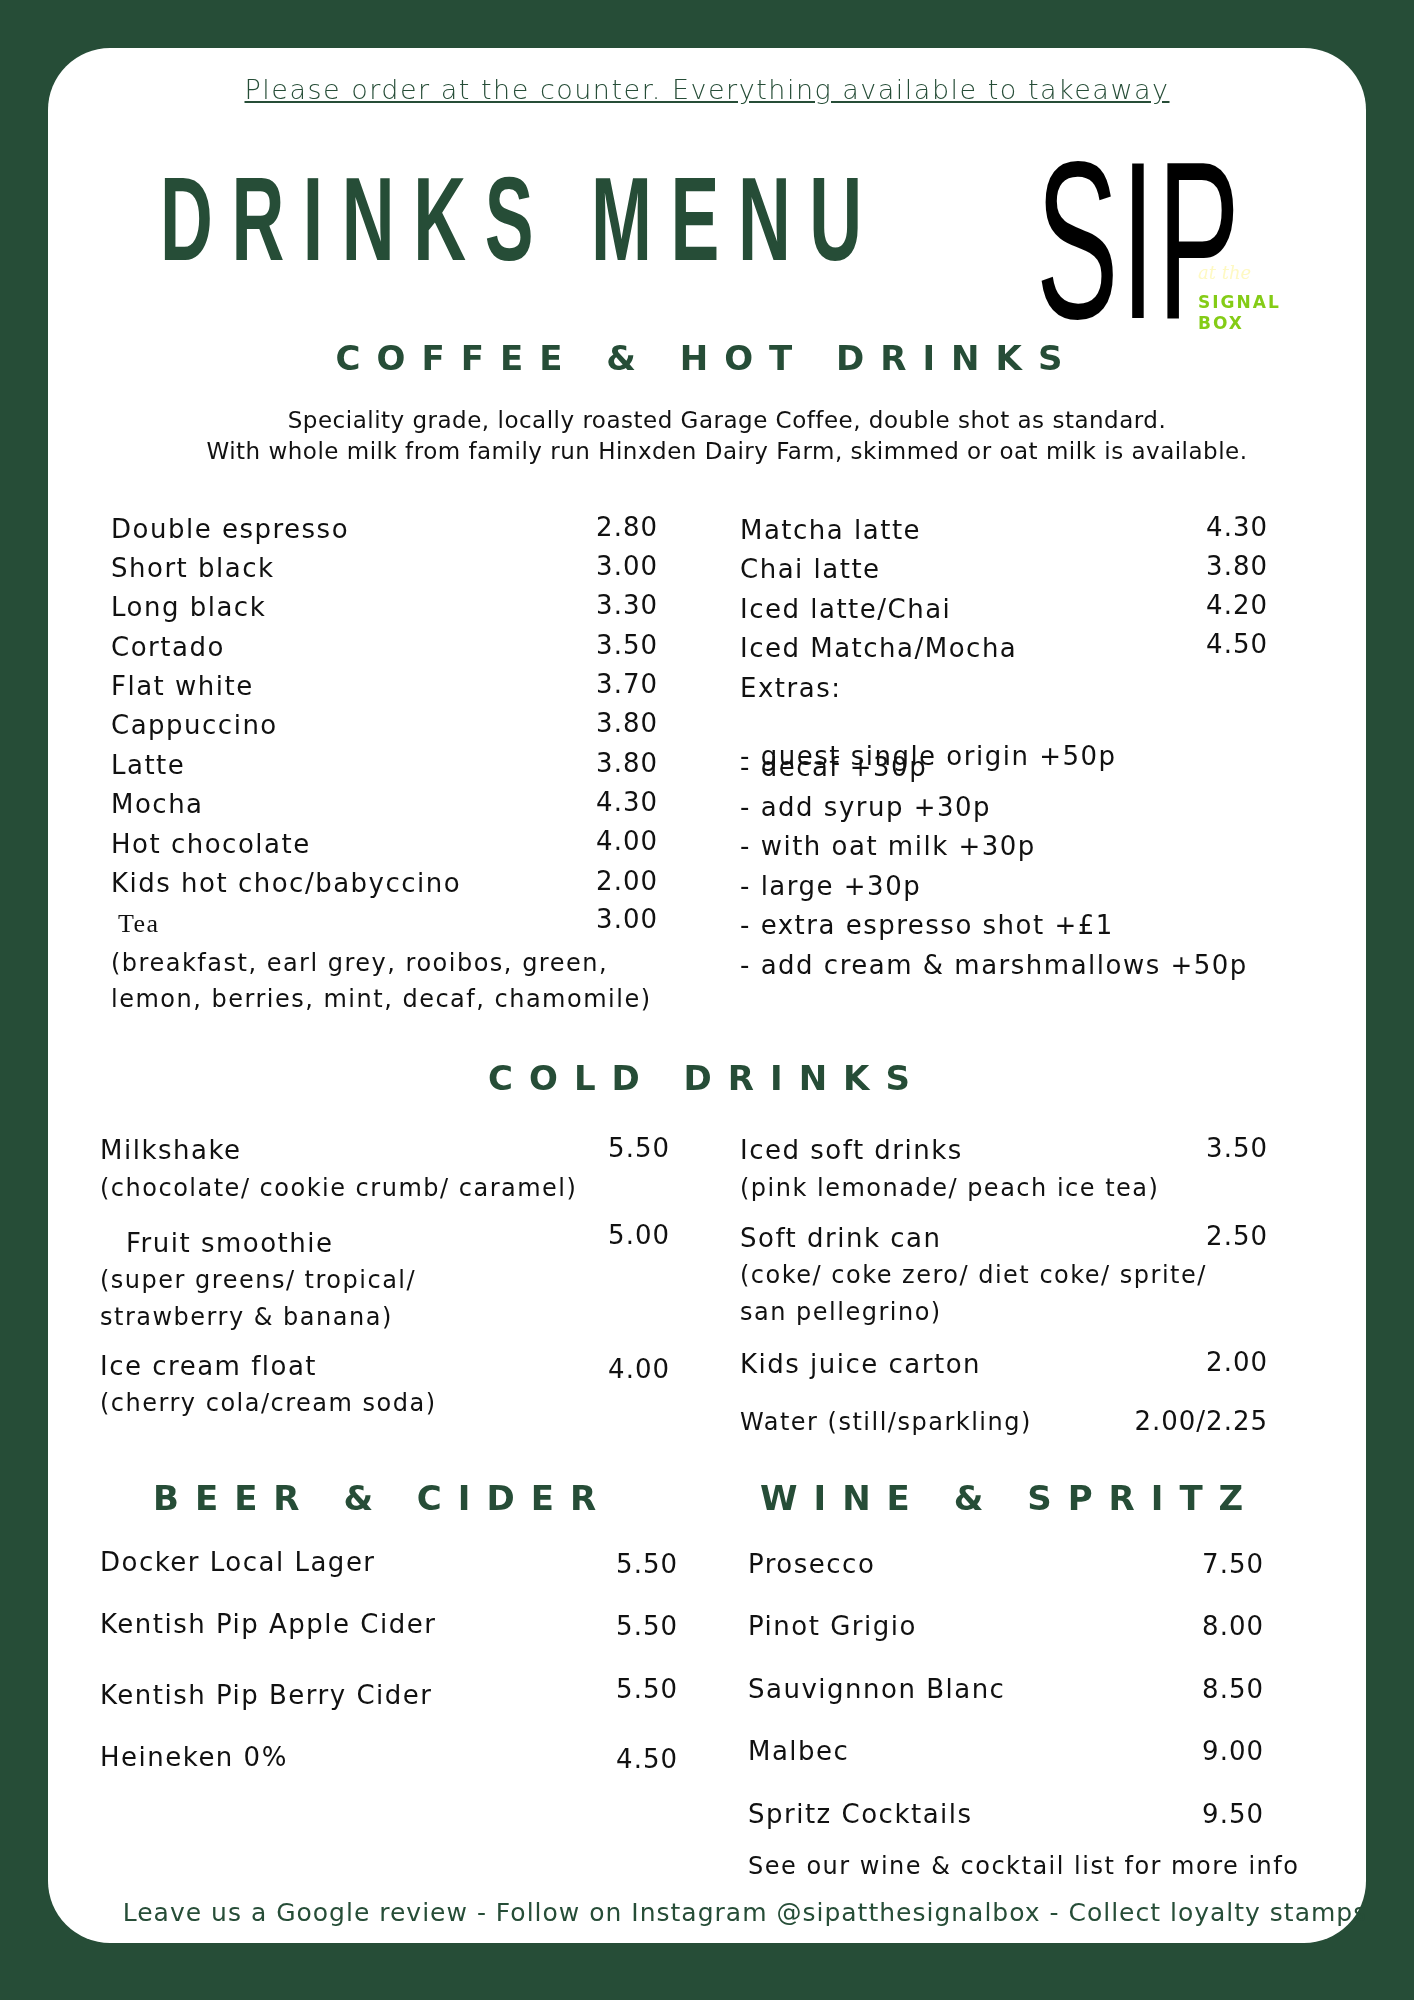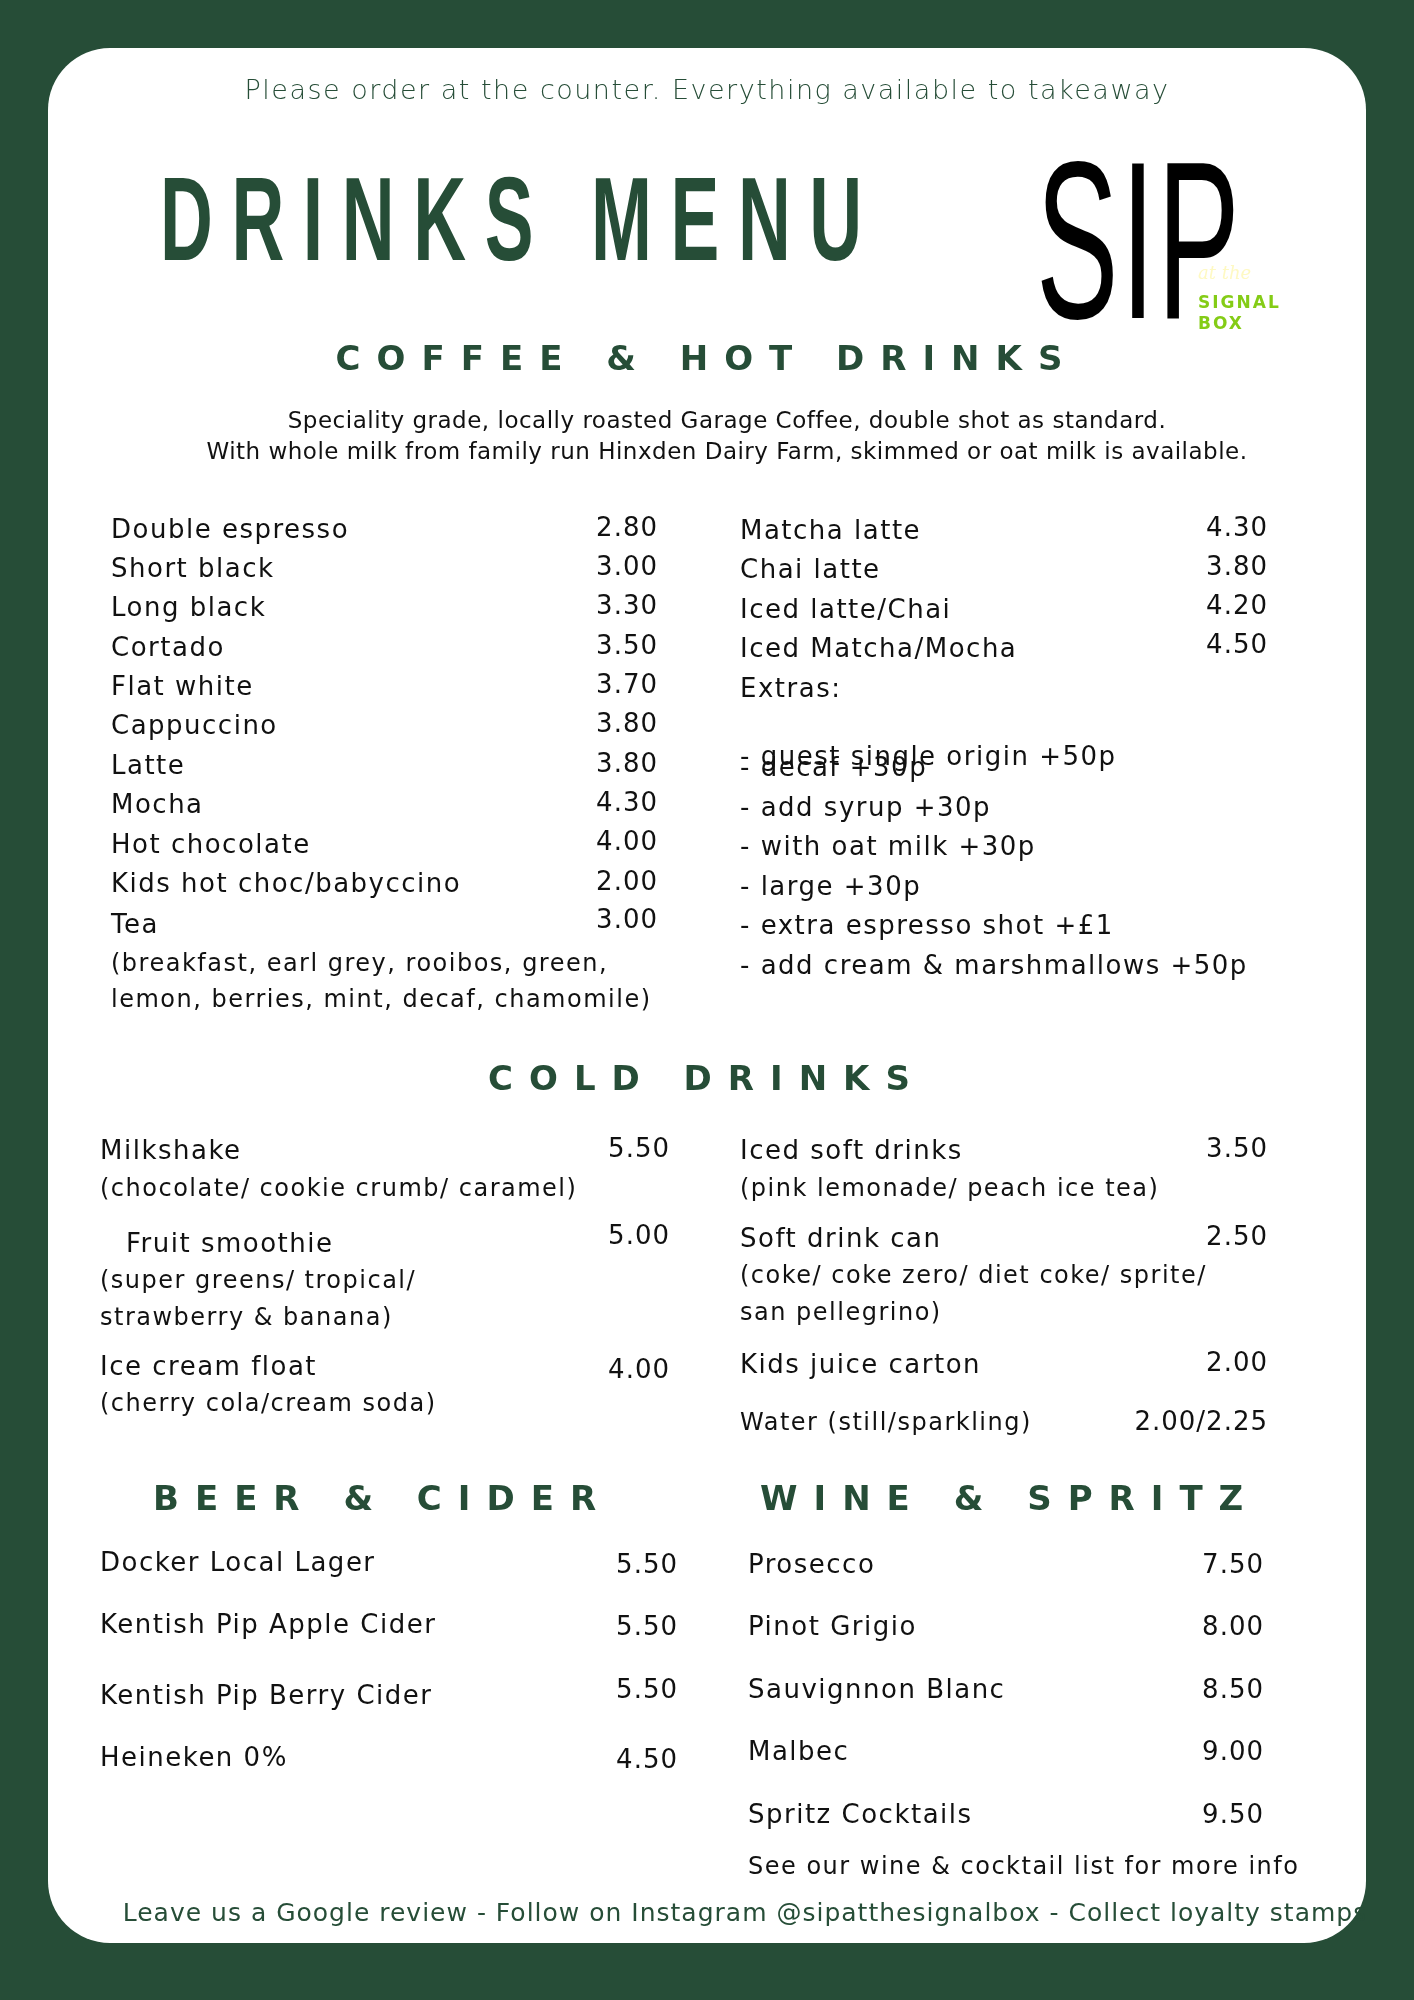--- a/index.html
+++ b/index.html
@@ -13,21 +13,21 @@
   .card {
     position:absolute; left:48px; top:48px;
     width:1318px; height:1895px;
     background:#ffffff;
     border-radius:62px;
   }
   .abs { position:absolute; white-space:nowrap; }
   .green { color:#264d37; }
   .tagline {
     left:0; width:1414px; top:74px; text-align:center;
-    font-size:27px; letter-spacing:1.5px; font-weight:300;
+    font-size:27px; letter-spacing:1.5px; font-weight:300;text-decoration:underline;
   }
   .title {
     left:160px; top:160px;
     font-family:"Liberation Sans Narrow","Liberation Sans", sans-serif;
     font-size:118px; font-weight:bold; letter-spacing:30px;
     transform:scaleX(0.62); transform-origin:left top;
     line-height:1;
   }
   .logo-sip {
     left:1036px; top:128px;
@@ -94,21 +94,21 @@
   <div class="row" style="left:111px;top:710px;">Cappuccino</div>
   <div class="price" style="left:560px;width:98px;top:708px;">3.80</div>
   <div class="row" style="left:111px;top:750px;">Latte</div>
   <div class="price" style="left:560px;width:98px;top:748px;">3.80</div>
   <div class="row" style="left:111px;top:789px;">Mocha</div>
   <div class="price" style="left:560px;width:98px;top:787px;">4.30</div>
   <div class="row" style="left:111px;top:829px;">Hot chocolate</div>
   <div class="price" style="left:560px;width:98px;top:826px;">4.00</div>
   <div class="row" style="left:111px;top:868px;">Kids hot choc/babyccino</div>
   <div class="price" style="left:560px;width:98px;top:866px;">2.00</div>
-  <div class="row" style="left:111px;top:909px;">Tea</div>
+  <div class="row" style="left:118px;top:909px;font-family:Liberation Serif, serif;">Tea</div>
   <div class="price" style="left:560px;width:98px;top:904px;">3.00</div>
   <div class="sub" style="left:111px;top:949px;">(breakfast, earl grey, rooibos, green,</div>
   <div class="sub" style="left:111px;top:985px;">lemon, berries, mint, decaf, chamomile)</div>
 </div>
 
 <div>
   <div class="row" style="left:740px;top:515px;">Matcha latte</div>
   <div class="price" style="left:1170px;width:98px;top:512px;">4.30</div>
   <div class="row" style="left:740px;top:554px;">Chai latte</div>
   <div class="price" style="left:1170px;width:98px;top:551px;">3.80</div>

